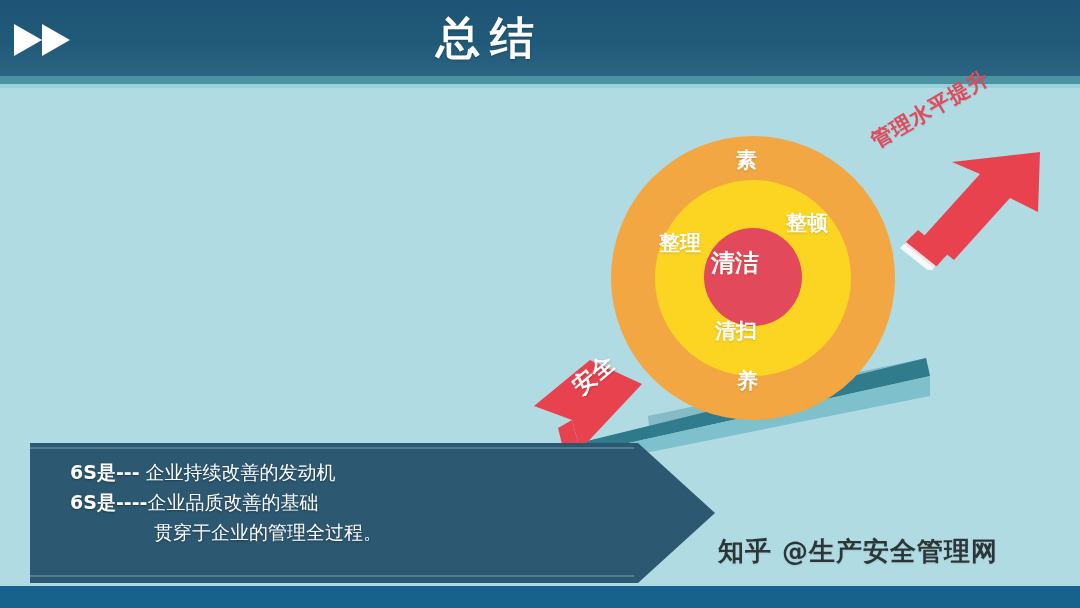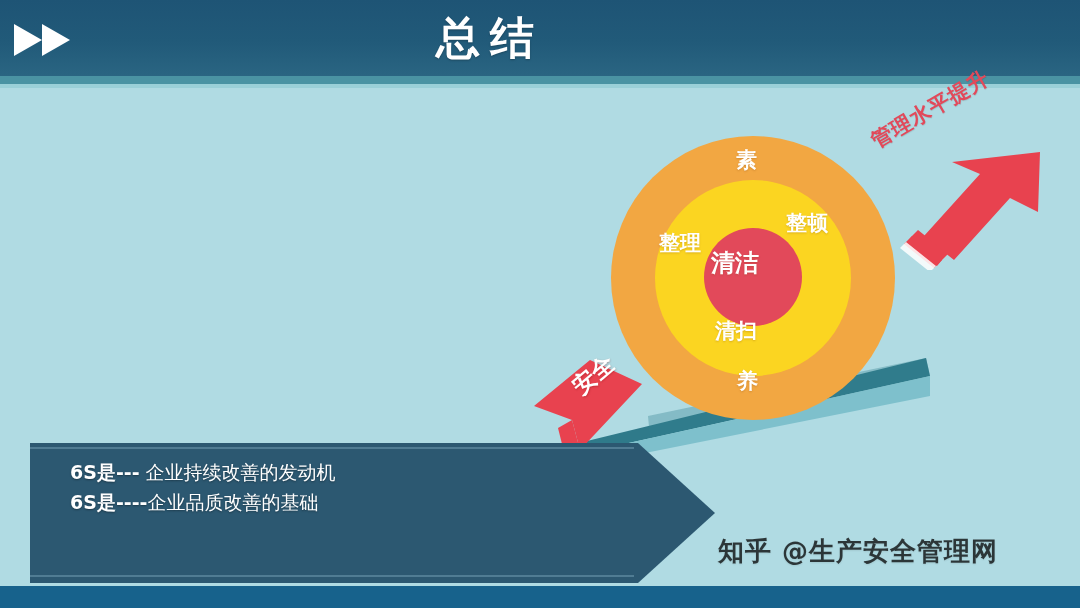--- a/index.html
+++ b/index.html
@@ -204,19 +204,22 @@
     <rect x="0" y="132" width="604" height="2" fill="#6f9aae" opacity="0.55"></rect>
   </svg>
 
   <div class="banner-text">
     <div class="banner-line">
       <b>6S是---</b><span> 企业持续改善的发动机</span>
     </div>
     <div class="banner-line">
       <b>6S是----</b><span>企业品质改善的基础</span>
     </div>
+    <div class="banner-line">
+      <span class="indent"></span><span>贯穿于企业的管理全过程。</span>
+    </div>
   </div>
 
   <div class="watermark">知乎 @生产安全管理网</div>
 
   <div class="footer-bar"></div>
 
 </div>
 
 </body></html>

